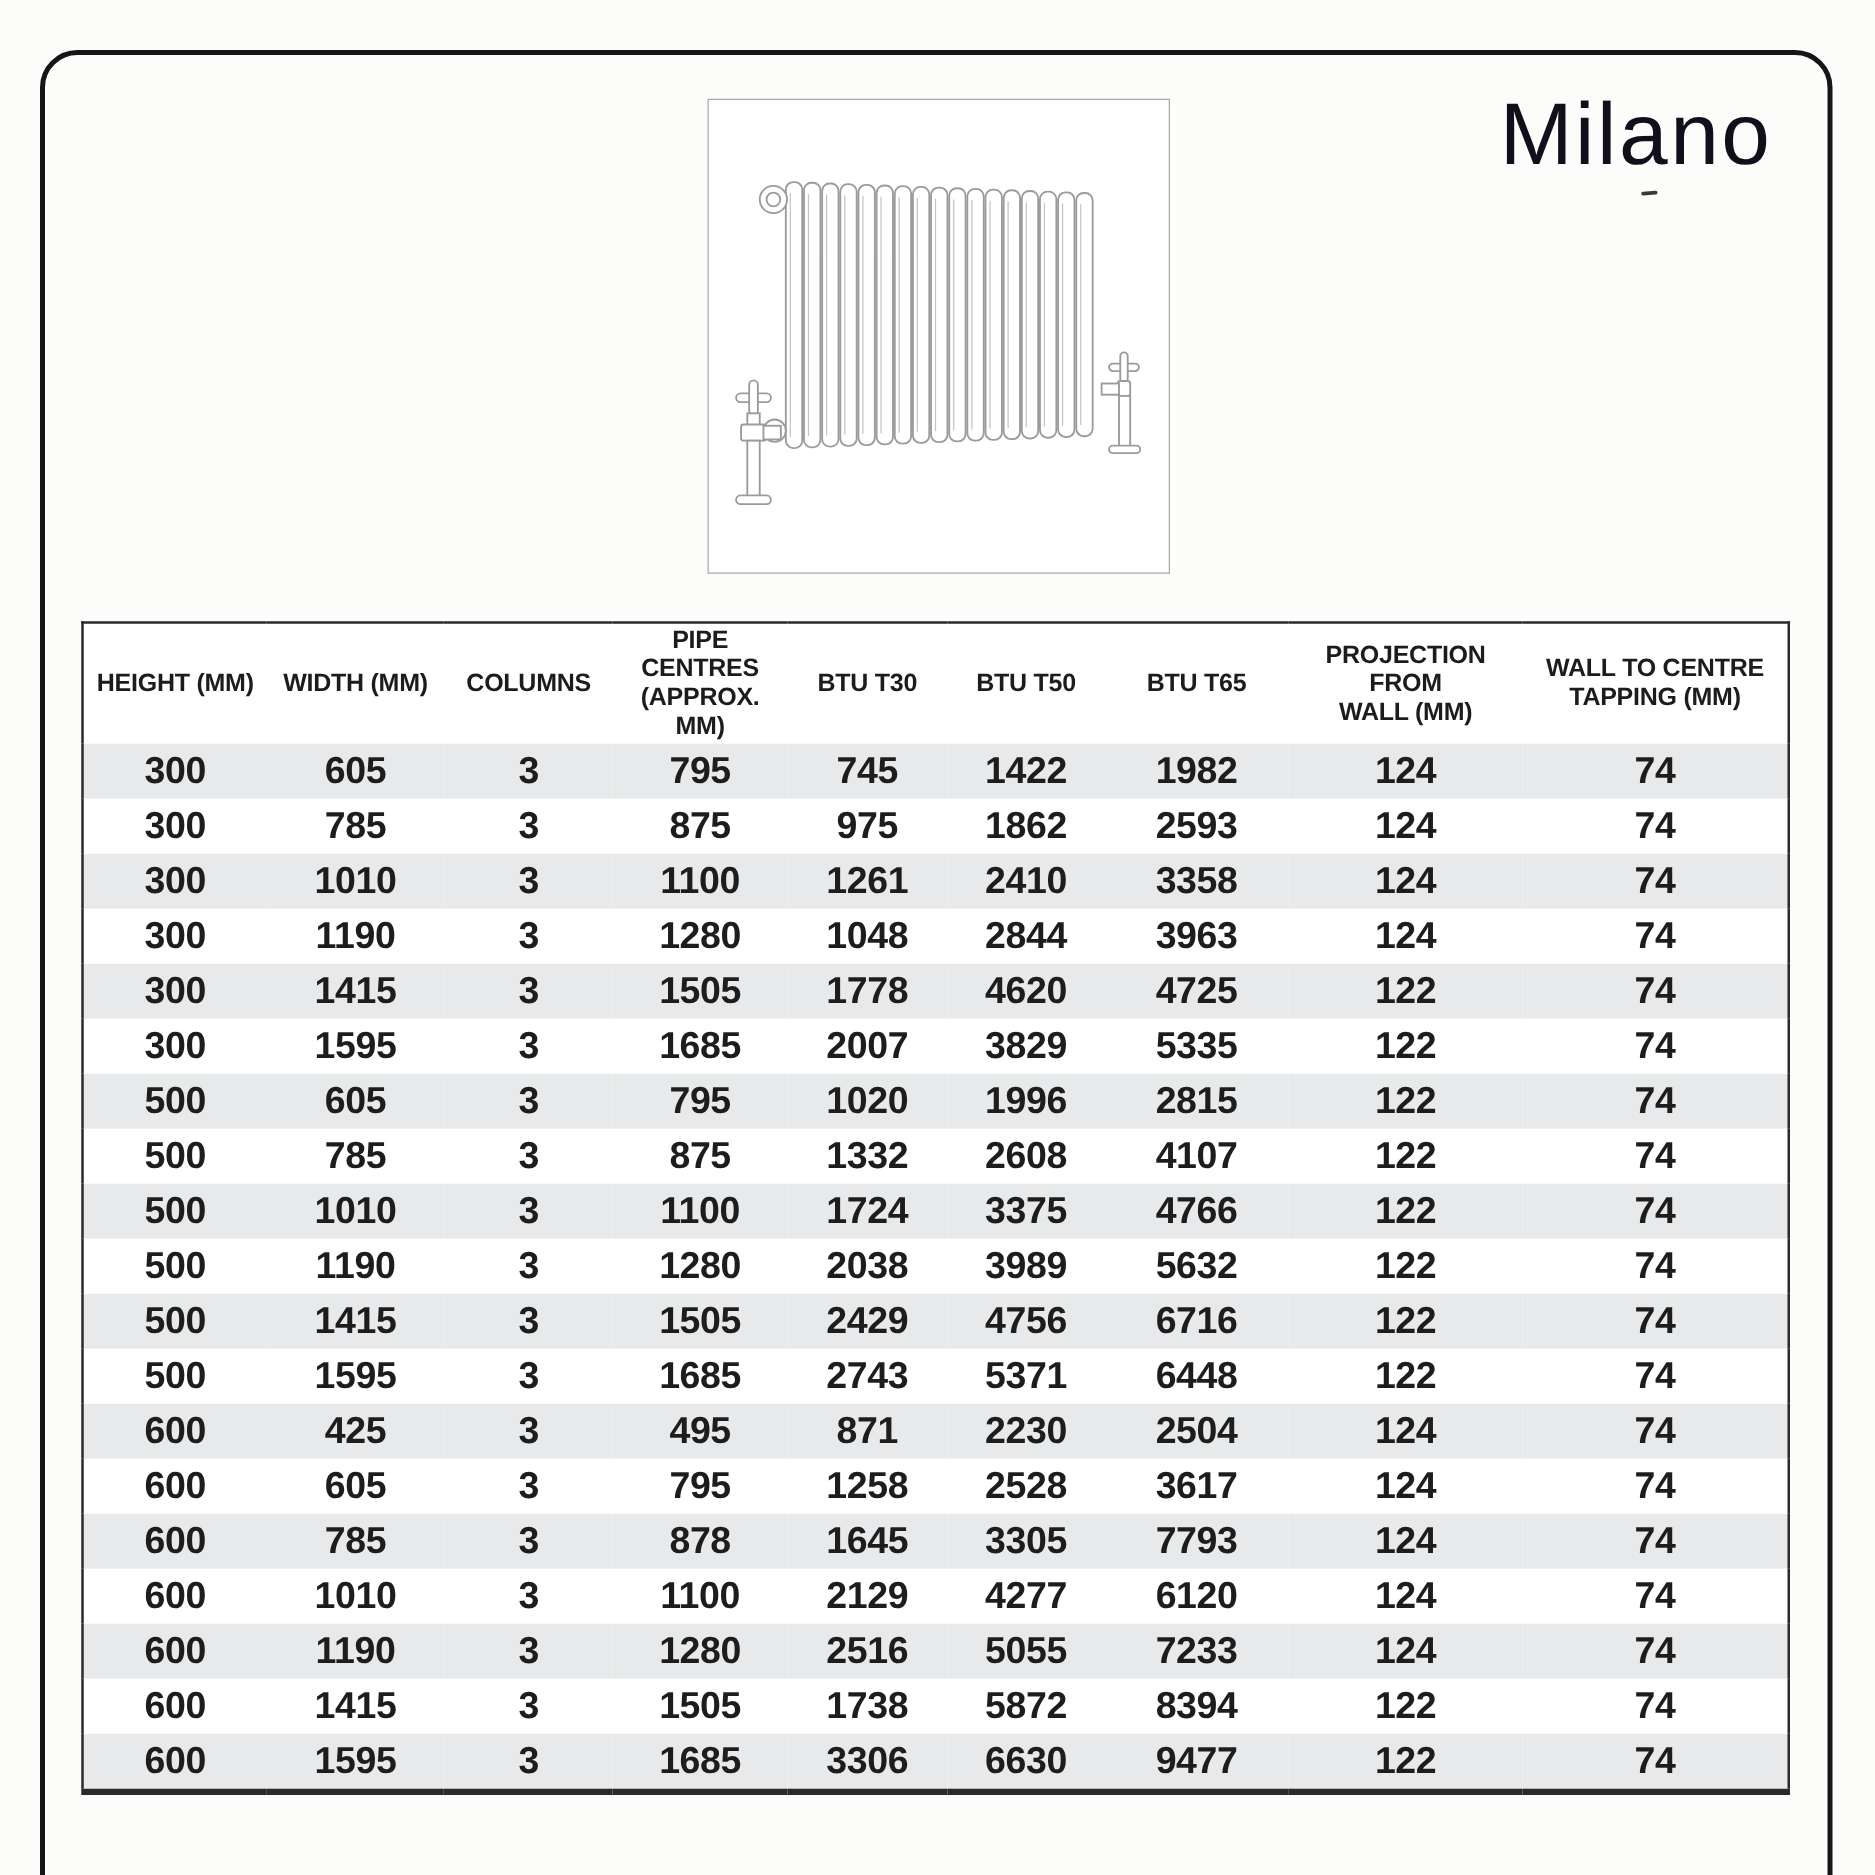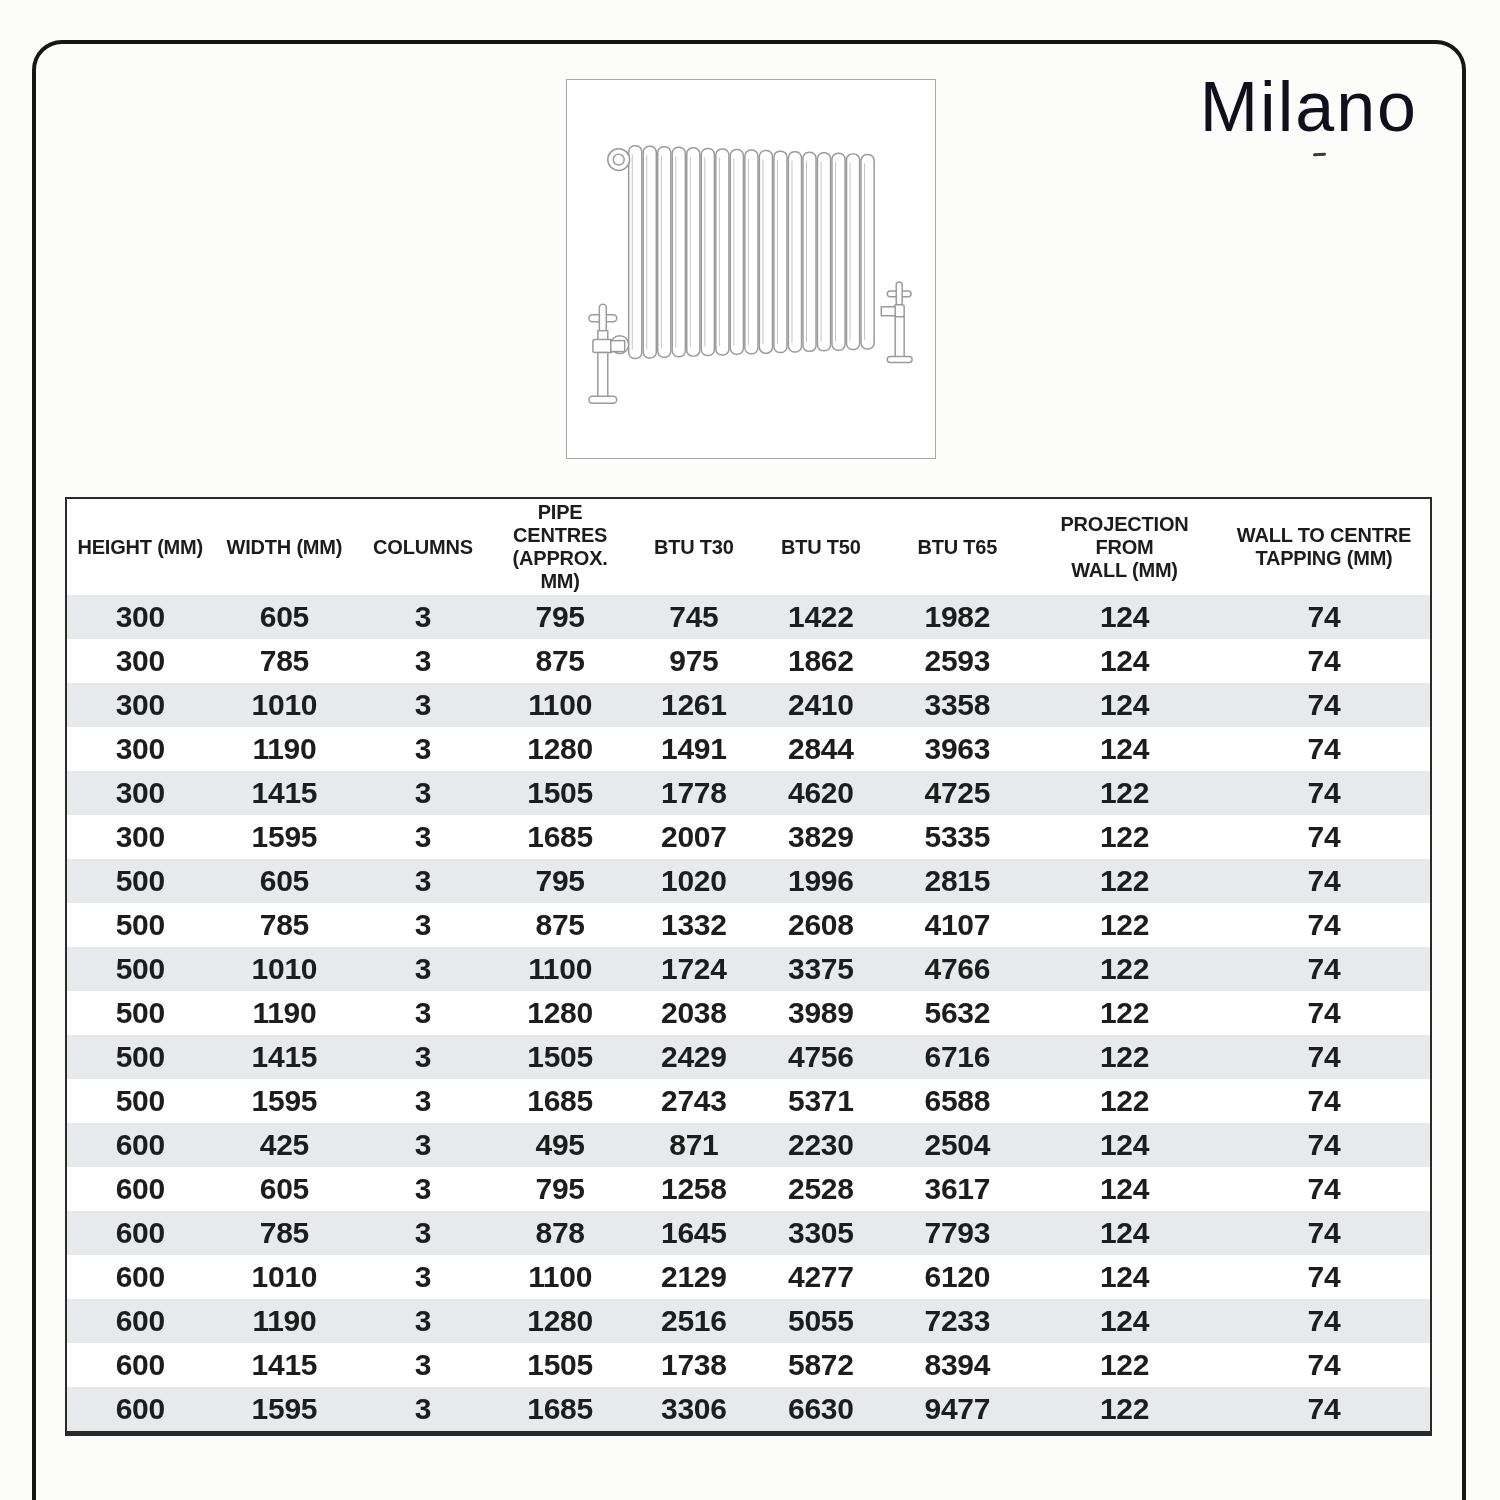--- a/index.html
+++ b/index.html
@@ -192,21 +192,21 @@
         <td>2410</td>
         <td>3358</td>
         <td>124</td>
         <td>74</td>
       </tr>
       <tr>
         <td>300</td>
         <td>1190</td>
         <td>3</td>
         <td>1280</td>
-        <td>1491</td>
+        <td>1048</td>
         <td>2844</td>
         <td>3963</td>
         <td>124</td>
         <td>74</td>
       </tr>
       <tr>
         <td>300</td>
         <td>1415</td>
         <td>3</td>
         <td>1505</td>
@@ -282,21 +282,21 @@
         <td>122</td>
         <td>74</td>
       </tr>
       <tr>
         <td>500</td>
         <td>1595</td>
         <td>3</td>
         <td>1685</td>
         <td>2743</td>
         <td>5371</td>
-        <td>6588</td>
+        <td>6448</td>
         <td>122</td>
         <td>74</td>
       </tr>
       <tr>
         <td>600</td>
         <td>425</td>
         <td>3</td>
         <td>495</td>
         <td>871</td>
         <td>2230</td>

